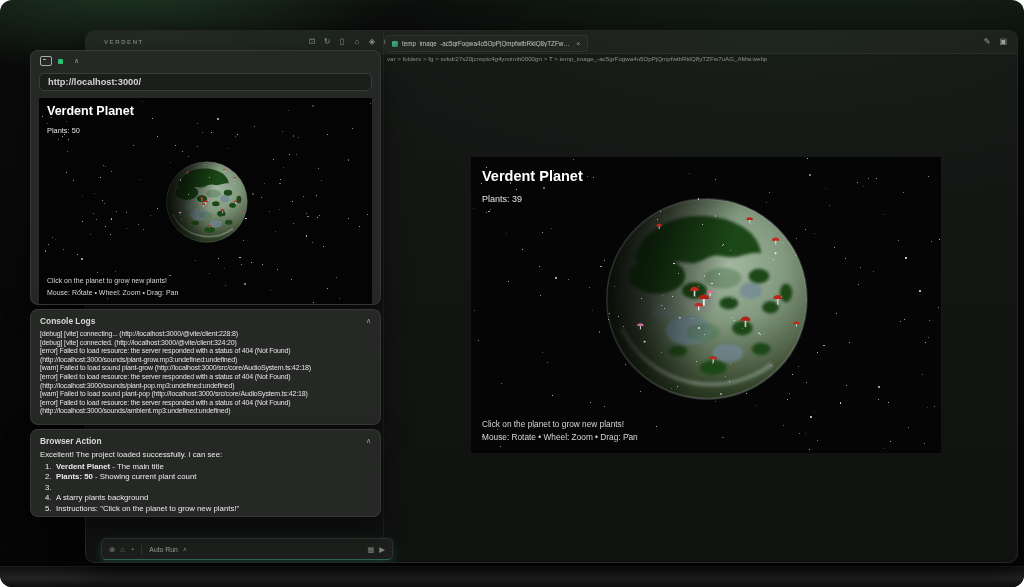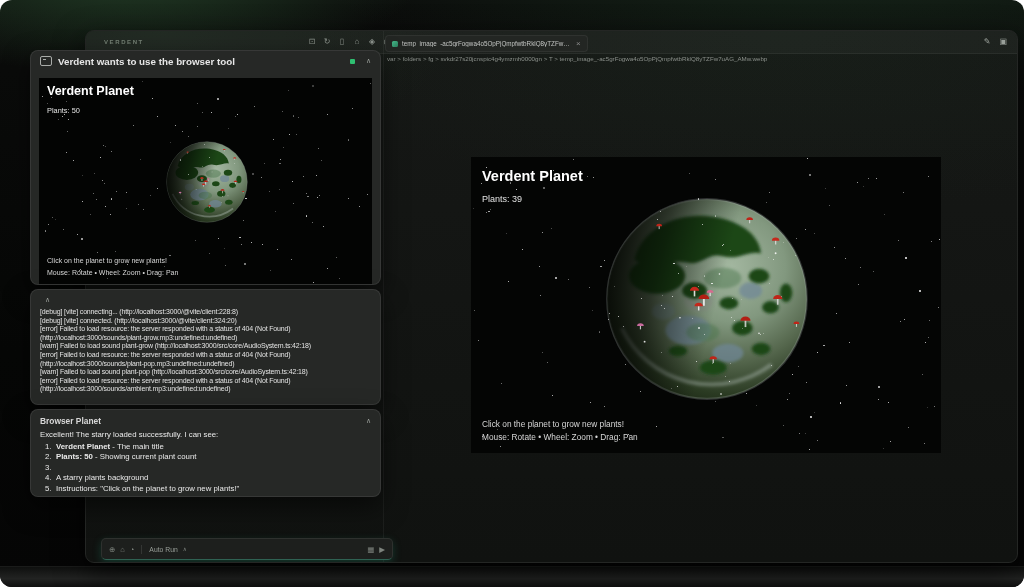--- a/index.html
+++ b/index.html
@@ -404,24 +404,24 @@
       <span class="cic">▶</span>
     </div>
   </div>
 
   <div class="stack">
     <div class="card">
       <div class="d-header">
         <span class="tool-ic">
             <i></i>
           </span>
-        <span class="d-title">Verdent wants to use the browser tool</span>
         <span class="gdot"></span>
         <span class="chev">∧</span>
       </div>
+      <input class="urlbar" readonly="" value="http://localhost:3000/" style="">
       <div class="preview">
         <svg class="planet" viewBox="0 0 200 200">
             <use href="#planet-gfx"></use>
           </svg>
         <div class="p-title">Verdent Planet</div>
         <div class="p-plants">Plants: 50</div>
         <div class="p-instr">Click on the planet to grow new plants!</div>
         <div class="p-ctrl">Mouse: Rotate • Wheel: Zoom • Drag: Pan</div>
       <span class="star" style="left: 148.9px; top: 58.4px; width: 1px; height: 1px; opacity: 0.52;"></span>
           <span class="star" style="left: 297px; top: 179.2px; width: 1px; height: 1px; opacity: 0.49;"></span>
@@ -551,39 +551,40 @@
           <span class="star" style="left: 67.5px; top: 200px; width: 1px; height: 1px; opacity: 0.45;"></span>
           <span class="star" style="left: 28.6px; top: 41.2px; width: 1px; height: 1px; opacity: 0.87;"></span>
           <span class="star" style="left: 61px; top: 79.4px; width: 1px; height: 1px; opacity: 0.93;"></span>
           <span class="star" style="left: 281.5px; top: 82.4px; width: 1px; height: 1px; opacity: 0.45;"></span>
           <span class="star" style="left: 157.7px; top: 25.4px; width: 1px; height: 1px; opacity: 0.5;"></span>
         </div>
     </div>
 
     <div class="card console-card">
       <div class="panel-head">
+        <span class="panel-title">Console Logs</span>
         <span class="chev">∧</span>
       </div>
       <div class="log-lines" id="log-lines">
           <div class="log-line">[debug] [vite] connecting... (http://localhost:3000/@vite/client:228:8)</div>
           <div class="log-line">[debug] [vite] connected. (http://localhost:3000/@vite/client:324:20)</div>
           <div class="log-line">[error] Failed to load resource: the server responded with a status of 404 (Not Found) (http://localhost:3000/sounds/plant-grow.mp3:undefined:undefined)</div>
           <div class="log-line">[warn] Failed to load sound plant-grow (http://localhost:3000/src/core/AudioSystem.ts:42:18)</div>
           <div class="log-line">[error] Failed to load resource: the server responded with a status of 404 (Not Found) (http://localhost:3000/sounds/plant-pop.mp3:undefined:undefined)</div>
           <div class="log-line">[warn] Failed to load sound plant-pop (http://localhost:3000/src/core/AudioSystem.ts:42:18)</div>
           <div class="log-line">[error] Failed to load resource: the server responded with a status of 404 (Not Found) (http://localhost:3000/sounds/ambient.mp3:undefined:undefined)</div>
         </div>
     </div>
 
     <div class="card action-card">
       <div class="panel-head">
-        <span class="panel-title">Browser Planet</span>
+        <span class="panel-title">Browser Action</span>
         <span class="chev">∧</span>
       </div>
-      <div class="a-intro">Excellent! The starry loaded successfully. I can see:</div>
+      <div class="a-intro">Excellent! The project loaded successfully. I can see:</div>
       <div class="a-list" id="action-list">
           <div class="a-item">
             <span class="a-num">1.</span>
             <span><b>Verdent Planet</b> - The main title</span>
           </div>
           <div class="a-item">
             <span class="a-num">2.</span>
             <span><b>Plants: 50</b> - Showing current plant count</span>
           </div>
           <div class="a-item">

